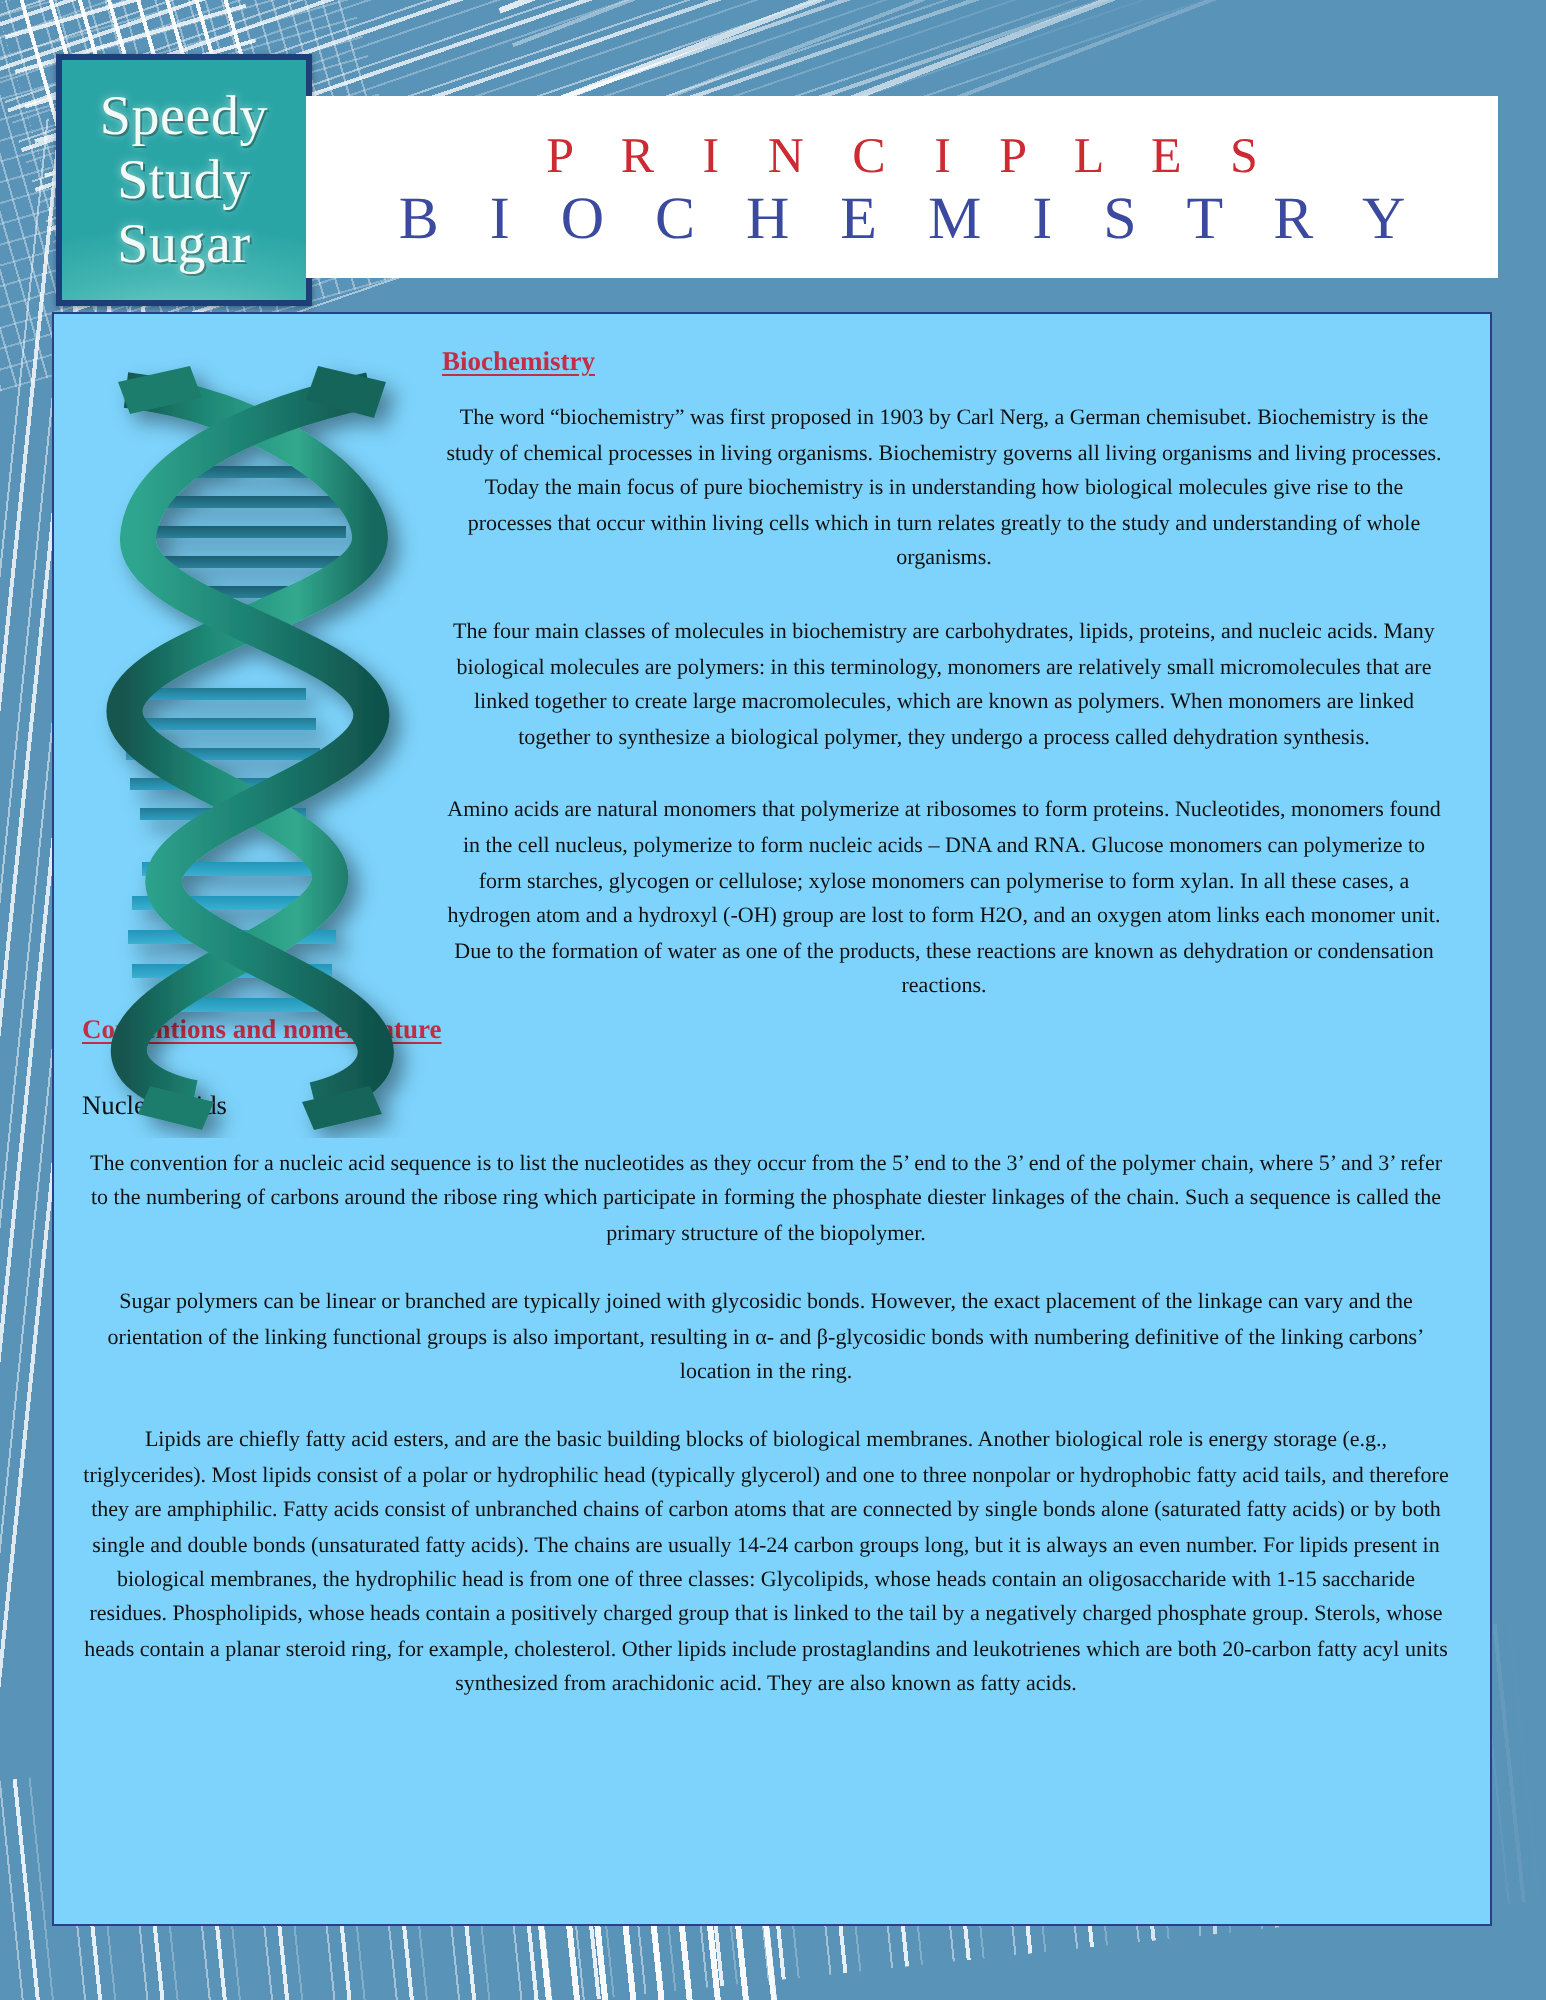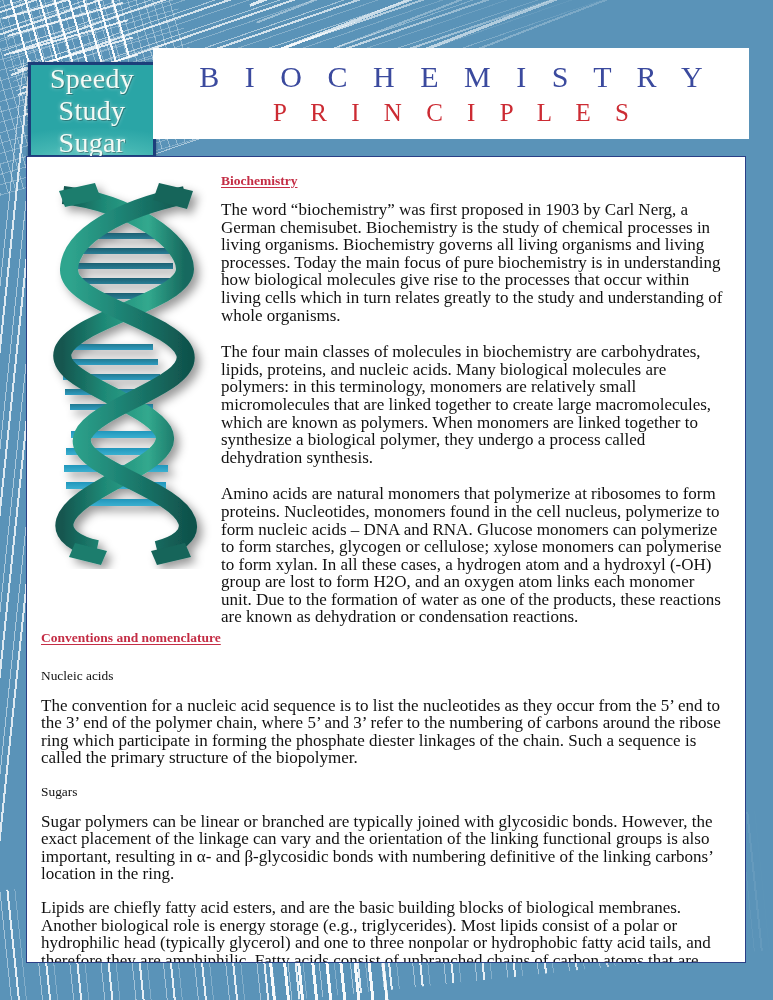--- a/index.html
+++ b/index.html
@@ -99,29 +99,28 @@
     transform: rotate(-6deg); transform-origin:0 100%;
     background: repeating-linear-gradient(
       to right,
       rgba(255,255,255,0) 0 5px,
       rgba(255,255,255,.95) 5px 8px,
       rgba(255,255,255,0) 8px 14px);
   }
 
   
   #logo-badge {
-    position:absolute; left:28px; top:27px; width:128px; height:96px;
+    position:absolute; left:28px; top:27px; width:128px; height:126px;
     border:3px solid #1c3f7a;
     background:
       radial-gradient(ellipse 150% 70% at 50% 118%, #7fd7d2 0%, #43b5b2 42%, #2aa5a6 70%),
       linear-gradient(to bottom, #21a2a6 0%, #2fb0ae 55%, #59c7c4 100%);
     box-shadow: 0 1px 3px rgba(0,0,0,.35);
     display:flex; flex-direction:column; align-items:center; justify-content:center;
     gap:1px;
-    margin-top:35px;
   }
   #logo-badge .lg {
     font-family:"Liberation Serif", serif;
     font-size:28px; line-height:31px;
     color:#f3fbf6;
     text-shadow: 1px 1px 0 rgba(0,0,0,.30), 0 0 4px rgba(255,255,255,.55);
     letter-spacing:.3px;
   }
 
   
@@ -139,21 +138,21 @@
   #sub-title {
     font-family:"Liberation Serif", serif;
     font-size:25px; color:#cc2b33; letter-spacing:9px;
     font-weight:400; margin-top:5px; white-space:nowrap;
     padding-left:9px;
   }
 
   
   #content-card {
     position:absolute; left:26px; top:156px; width:720px; height:807px;
-    background:#ffffff;
+    background:#7dd3fc;
     border:1.5px solid #2a3f86;
     overflow:hidden;
   }
 
   
   .upper {
     display:flex;
     padding:16px 0 0 0;
   }
   .dna-col { width:194px; flex:0 0 194px; position:relative; }
@@ -163,24 +162,24 @@
     color:#c42d45;
     font-weight:bold;
     font-size:13.5px;
     text-decoration:underline;
     text-underline-offset:2px;
     font-family:"Liberation Serif", serif;
     margin-bottom:12px;
   }
   .sec-head.caps { letter-spacing:.2px; }
   .body-p {
-    font-size:17px;
+    font-size:11px;
     line-height:17.6px;
     color:#111;
-    text-align:left;
+    text-align:center;
     font-family:"Liberation Serif", serif;
   }
   .blk { margin-bottom:19px; }
   .blk:last-child { margin-bottom:0; }
 
   
   .lower { padding:4px 20px 10px 14px; }
   .sub-head {
     font-weight:normal; font-size:13.4px; color:#111;
     margin:0 0 13px 0;
@@ -208,22 +207,22 @@
     <div class="streaks-bottom-hot"></div>
   </div>
 
   <div id="logo-badge">
     <span class="lg">Speedy</span>
     <span class="lg">Study</span>
     <span class="lg">Sugar</span>
   </div>
 
   <div id="title-bar">
+    <div id="sub-title">P R I N C I P L E S</div>
     <div id="main-title">B I O C H E M I S T R Y</div>
-    <div id="sub-title">P R I N C I P L E S</div>
   </div>
 
   <div id="content-card">
 
     <div class="upper">
 
       <div class="dna-col">
         <svg id="dna-svg" width="186" height="400" viewBox="0 0 186 400">
           <defs>
             <linearGradient id="rib" x1="0" y1="0" x2="1" y2="0">
@@ -317,21 +316,20 @@
       </div>
     </div>
 
     <div class="lower">
 
       <div class="sec-head">Conventions and nomenclature</div>
 
       <div class="sub-head">Nucleic acids</div>
       <div class="body-p tight">The convention for a nucleic acid sequence is to list the nucleotides as they occur from the 5’ end to the 3’ end of the polymer chain, where 5’ and 3’ refer to the numbering of carbons around the ribose ring which participate in forming the phosphate diester linkages of the chain. Such a sequence is called the primary structure of the biopolymer.</div>
 
-      <div class="sub-head">Sugars</div>
       <div class="body-p tight">Sugar polymers can be linear or branched are typically joined with glycosidic bonds. However, the exact placement of the linkage can vary and the orientation of the linking functional groups is also important, resulting in α- and β-glycosidic bonds with numbering definitive of the linking carbons’ location in the ring.</div>
 
       <div class="body-p">Lipids are chiefly fatty acid esters, and are the basic building blocks of biological membranes. Another biological role is energy storage (e.g., triglycerides). Most lipids consist of a polar or hydrophilic head (typically glycerol) and one to three nonpolar or hydrophobic fatty acid tails, and therefore they are amphiphilic. Fatty acids consist of unbranched chains of carbon atoms that are connected by single bonds alone (saturated fatty acids) or by both single and double bonds (unsaturated fatty acids). The chains are usually 14-24 carbon groups long, but it is always an even number. For lipids present in biological membranes, the hydrophilic head is from one of three classes: Glycolipids, whose heads contain an oligosaccharide with 1-15 saccharide residues. Phospholipids, whose heads contain a positively charged group that is linked to the tail by a negatively charged phosphate group. Sterols, whose heads contain a planar steroid ring, for example, cholesterol. Other lipids include prostaglandins and leukotrienes which are both 20-carbon fatty acyl units synthesized from arachidonic acid. They are also known as fatty acids.</div>
 
     </div>
 
   </div>
 </div>
 
 </body></html>

